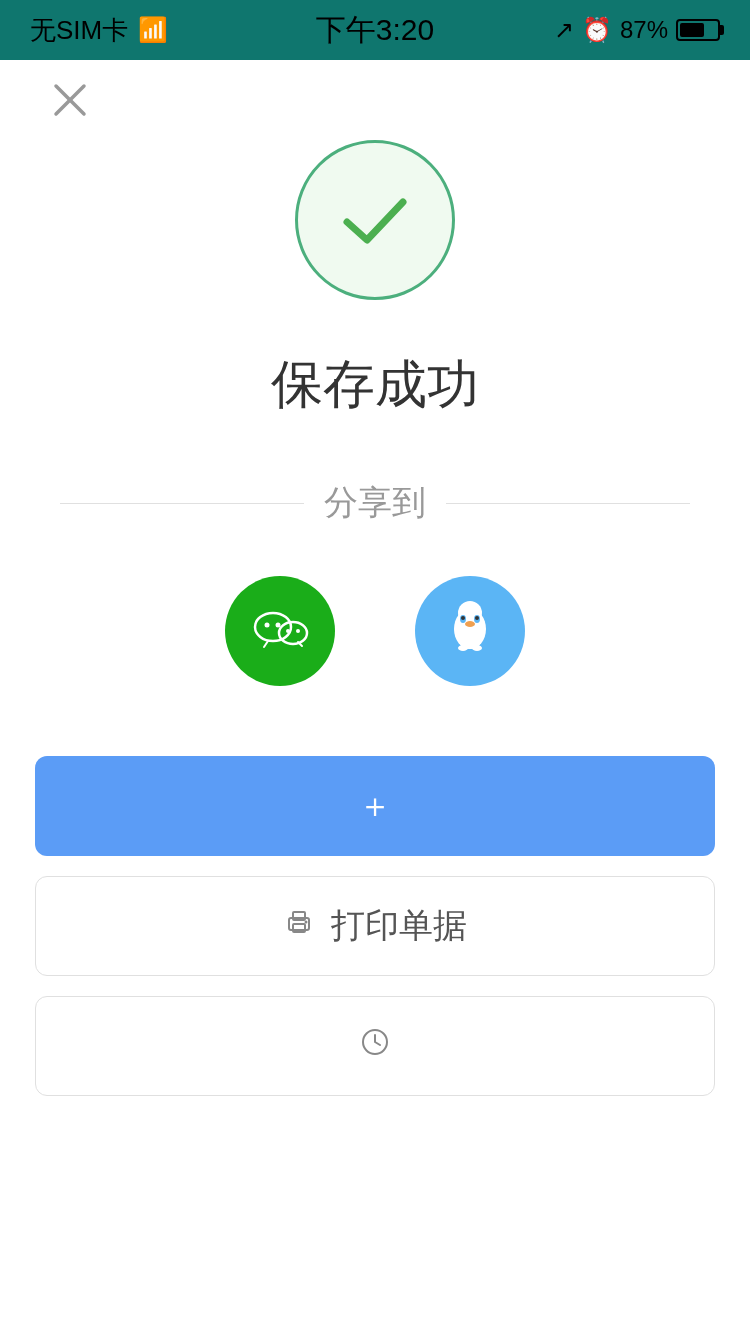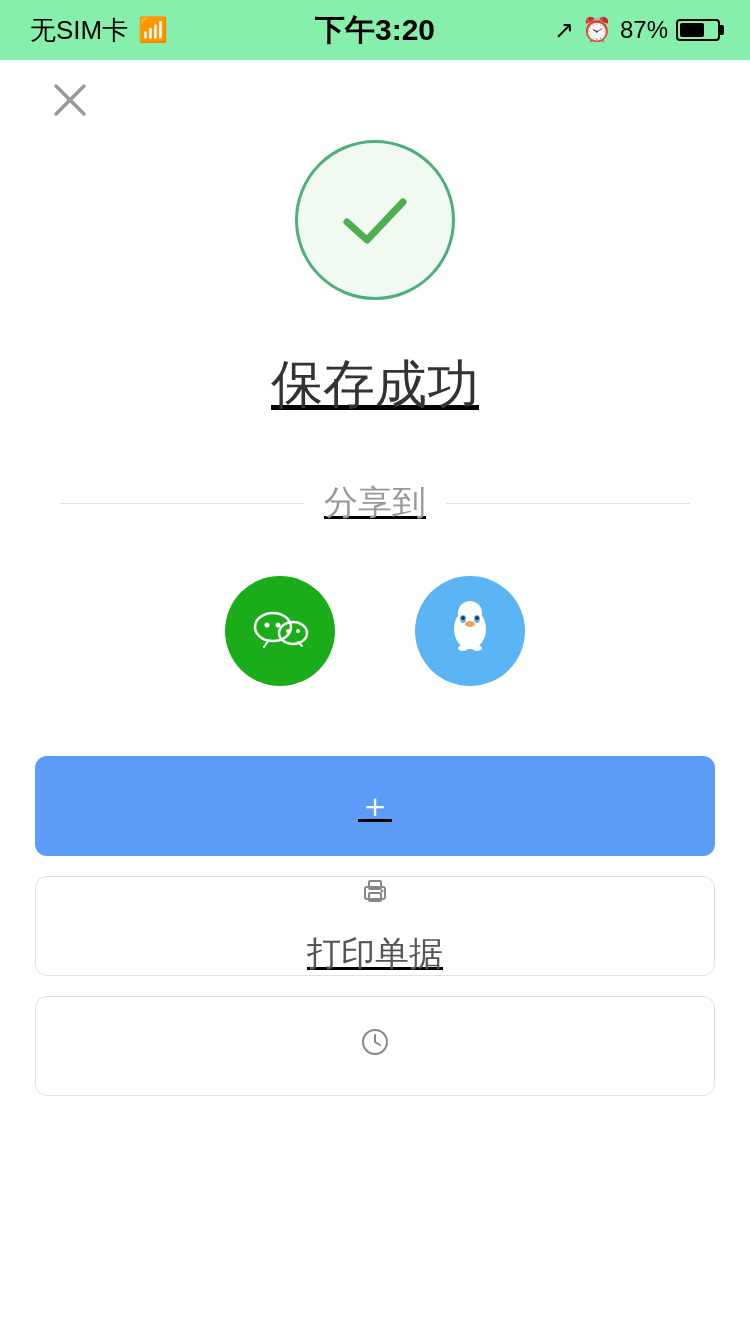--- a/index.html
+++ b/index.html
@@ -10,37 +10,37 @@
       background: #ffffff;
       font-family: -apple-system, "PingFang SC", "Helvetica Neue", sans-serif;
       position: relative;
       overflow-x: hidden;
     }
 
     
     .status-bar {
       width: 100%;
       height: 60px;
-      background: #86efac;
+      background: #0f766e;
       display: flex;
       align-items: center;
       justify-content: space-between;
       padding: 0 30px;
       font-size: 26px;
       color: #000;
     }
     .status-left {
       display: flex;
       align-items: center;
       gap: 10px;
       font-size: 26px;
     }
     .status-center {
       font-size: 30px;
-      font-weight: 700;
+      font-weight: 400;
       position: absolute;
       left: 50%;
       transform: translateX(-50%);
     }
     .status-right {
       display: flex;
       align-items: center;
       gap: 8px;
       font-size: 24px;
     }
@@ -89,21 +89,20 @@
       width: 36px;
       height: 36px;
     }
 
     
     .main-content {
       display: flex;
       flex-direction: column;
       align-items: center;
       padding-top: 80px;
-      text-decoration: underline;
     }
 
     
     .success-circle {
       width: 160px;
       height: 160px;
       border-radius: 50%;
       background: #f0faf0;
       border: 3px solid #4caf7d;
       display: flex;
@@ -188,21 +187,20 @@
       outline: none;
     }
     .primary-btn {
       background: #5b9cf6;
       color: #ffffff;
     }
     .secondary-btn {
       background: #ffffff;
       color: #555555;
       border: 1px solid #e0e0e0;
-      flex-direction: column;
     }
   </style>
 </head>
 <body>
 
 <div class="status-bar">
   <div class="status-left">
     <span>无SIM卡</span>
     <span class="wifi-icon">📶</span>
   </div>

